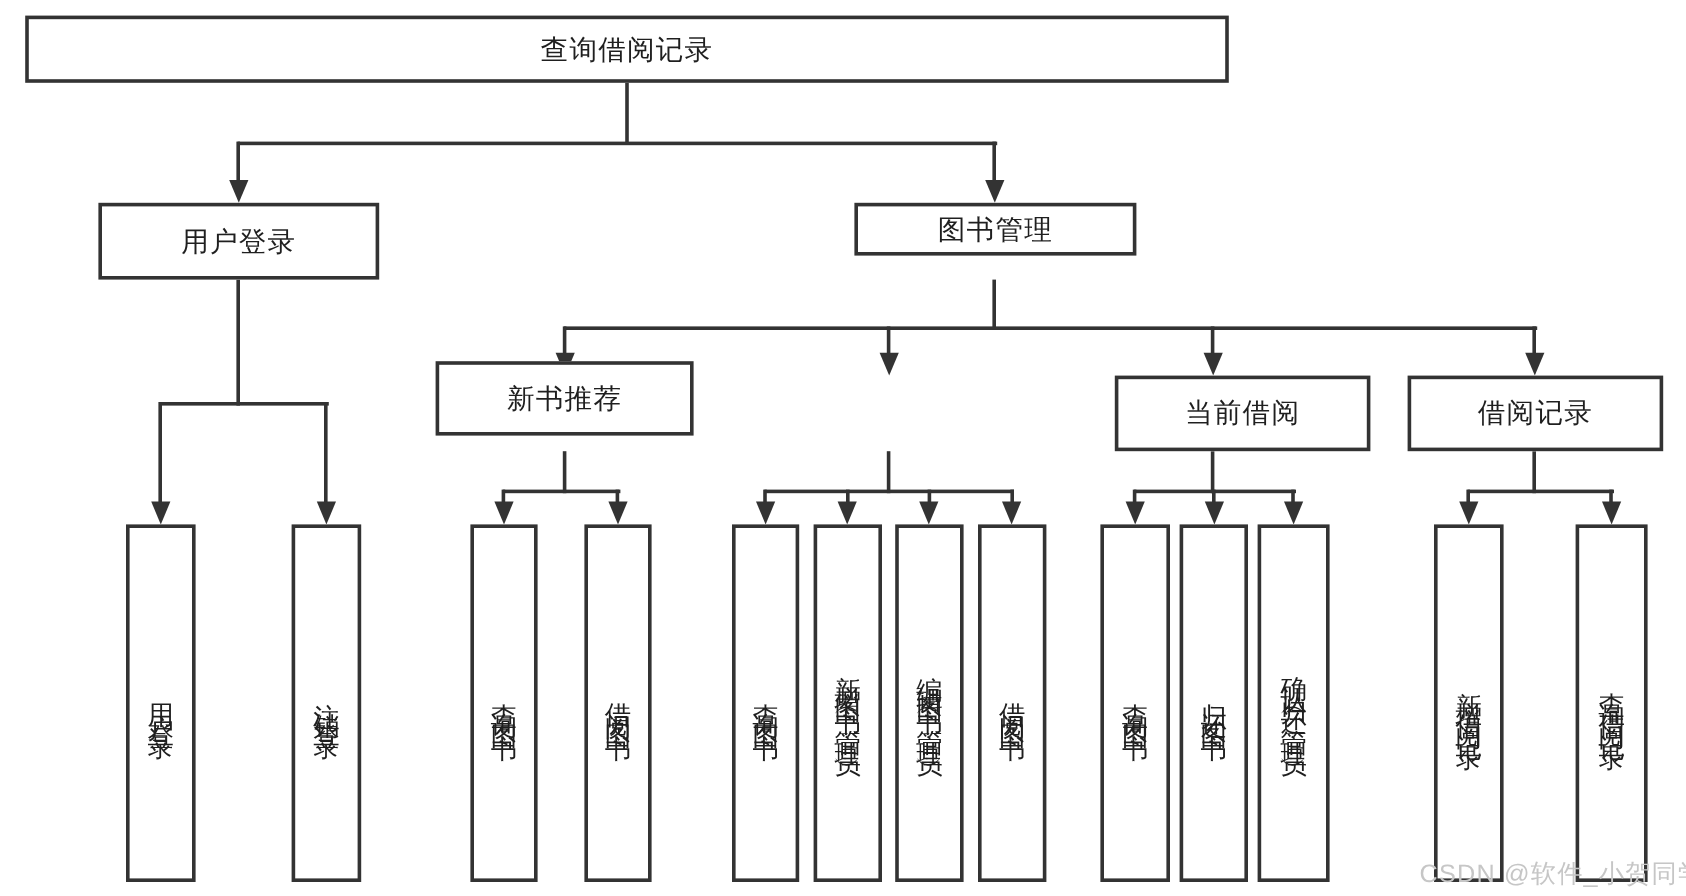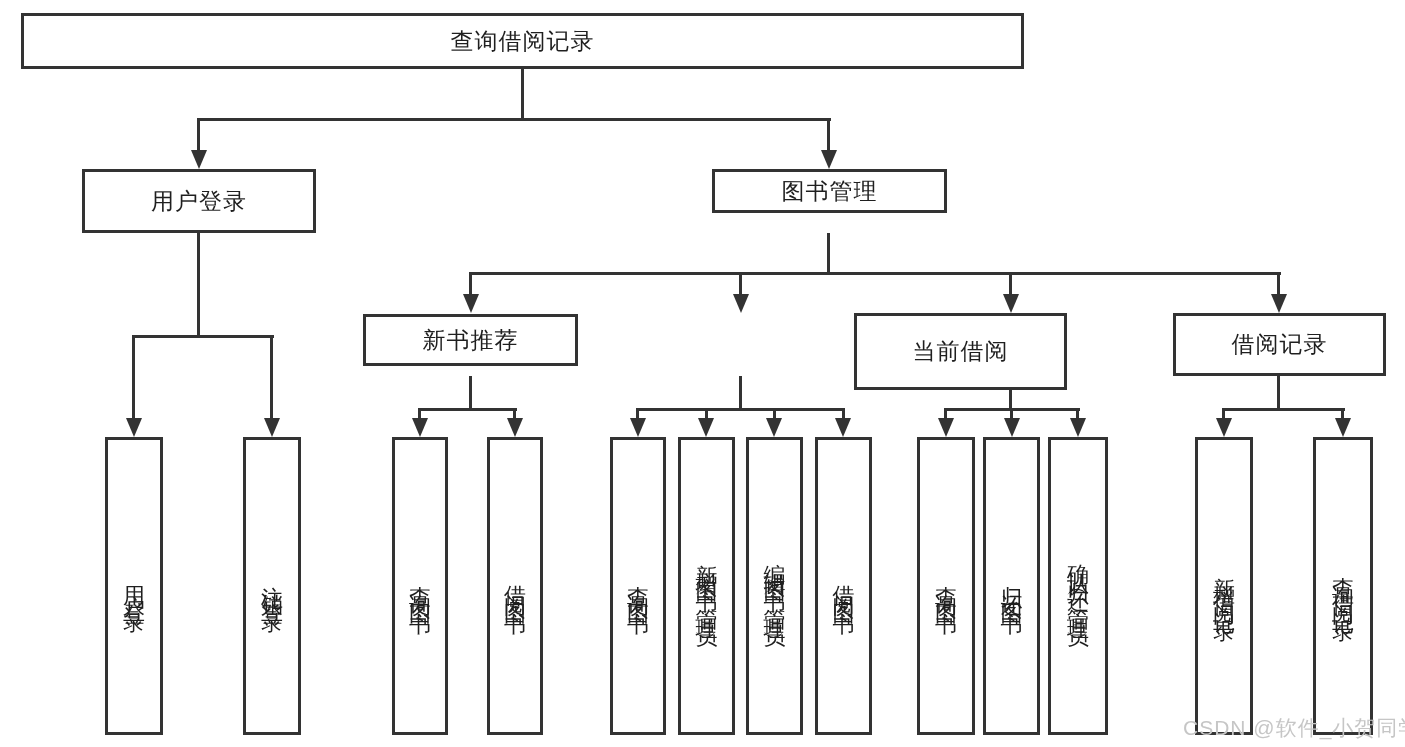--- a/index.html
+++ b/index.html
@@ -83,24 +83,24 @@
     <span>查询借阅记录</span>
   </div>
 
   <div class="box hbox" style="left:82px;top:169px;width:234px;height:64px">
     <span>用户登录</span>
   </div>
   <div class="box hbox" style="left:712px;top:169px;width:235px;height:44px">
     <span>图书管理</span>
   </div>
 
-  <div class="box hbox" style="left:363px;top:314px;width:215px;height:52px">
+  <div class="box hbox" style="left:363px;top:301px;width:215px;height:62px">
     <span>新书推荐</span>
   </div>
-  <div class="box hbox" style="left:854px;top:313px;width:213px;height:77px">
+  <div class="box hbox" style="left:929px;top:313px;width:213px;height:63px">
     <span>当前借阅</span>
   </div>
   <div class="box hbox" style="left:1173px;top:313px;width:213px;height:63px">
     <span>借阅记录</span>
   </div>
 
   <div class="box vbox" style="left:105px;top:437px;width:58px;height:298px">
     <span>用户登录</span>
   </div>
   <div class="box vbox" style="left:243px;top:437px;width:58px;height:298px">

